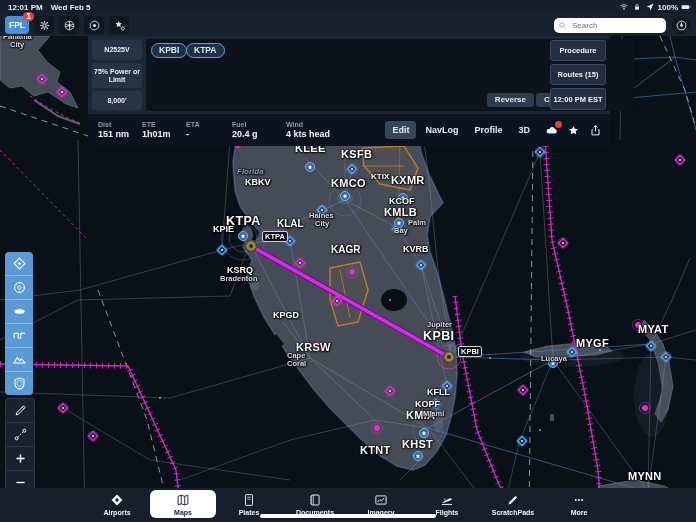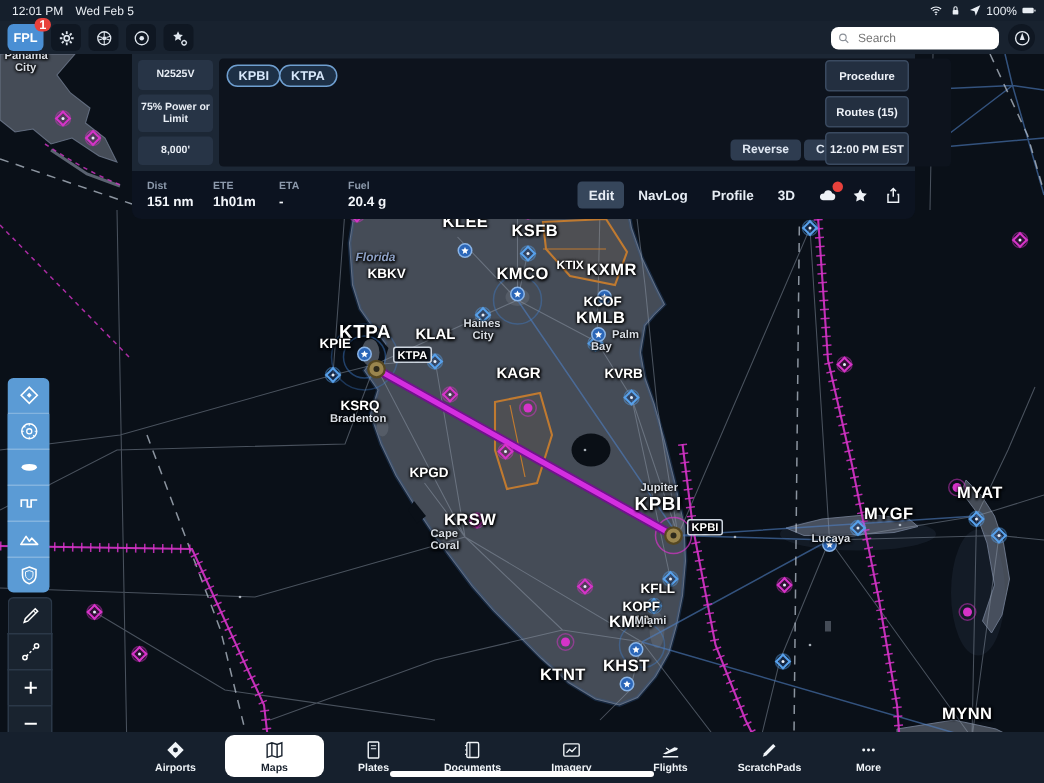--- a/index.html
+++ b/index.html
@@ -17,21 +17,21 @@
   .apt-md{font-size:10px;}
   .apt-sm{font-size:9px;}
   .apt-xs{font-size:8px;}
   .city{font-size:7.5px;color:#d9dee5;}
   .region{font-size:8px;color:#8fa3c8;font-style:italic;}
   .tag{font-size:7.5px;background:rgba(14,19,29,.92);border:1px solid #cdd5df;border-radius:2px;
        padding:0 2px;line-height:9px;}
 
   
   #status-bar{position:absolute;left:0;top:0;width:696px;height:14px;background:#151f2c;z-index:3;
-              display:flex;align-items:center;color:#e8edf3;font-size:8px;font-weight:normal;}
+              display:flex;align-items:center;color:#e8edf3;font-size:8px;font-weight:bold;}
   #status-left{margin-left:8px;display:flex;gap:8px;}
   #status-right{margin-left:auto;margin-right:5px;display:flex;align-items:center;gap:3px;}
   #status-right .icon{width:10px;height:10px;color:#e8edf3;}
 
   
   #toolbar{position:absolute;left:0;top:14px;width:696px;height:22px;background:#18222f;z-index:3;
            display:flex;align-items:center;}
   .tb-btn{height:18px;background:#0f1722;border-radius:4px;display:flex;align-items:center;
           justify-content:center;margin-left:5px;cursor:default;}
   .tb-btn .icon{width:13px;height:13px;color:#dfe6ee;}
@@ -642,20 +642,24 @@
           <div class="stat-value">1h01m</div>
         </div>
         <div class="stat-col" style="width: 46px;">
           <div class="stat-label">ETA</div>
           <div class="stat-value">-</div>
         </div>
         <div class="stat-col" style="width: 54px;">
           <div class="stat-label">Fuel</div>
           <div class="stat-value">20.4 g</div>
         </div>
+        <div class="stat-col" style="width: 90px;">
+          <div class="stat-label">Wind</div>
+          <div class="stat-value">4 kts head</div>
+        </div>
       </div>
     <div id="view-tabs">
         <div class="view-tab active">Edit</div>
         <div class="view-tab">NavLog</div>
         <div class="view-tab">Profile</div>
         <div class="view-tab">3D</div>
       </div>
     <div id="action-icons">
         <div class="act-ic">
           <svg class="icon" viewBox="0 0 24 24">

